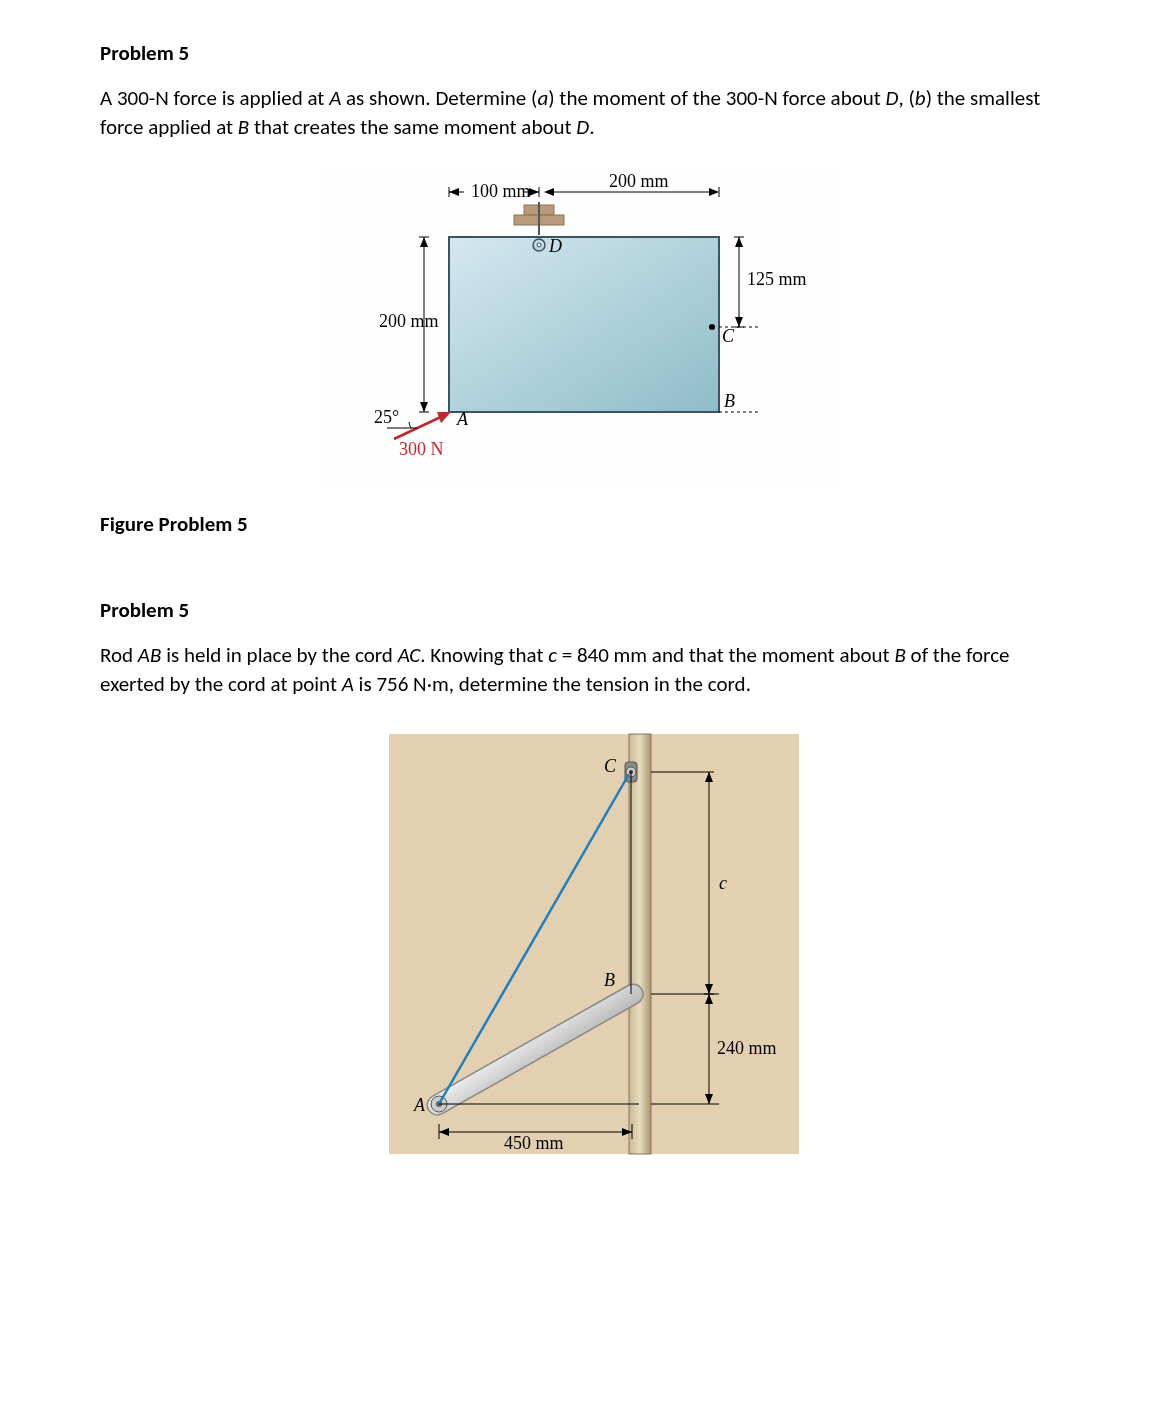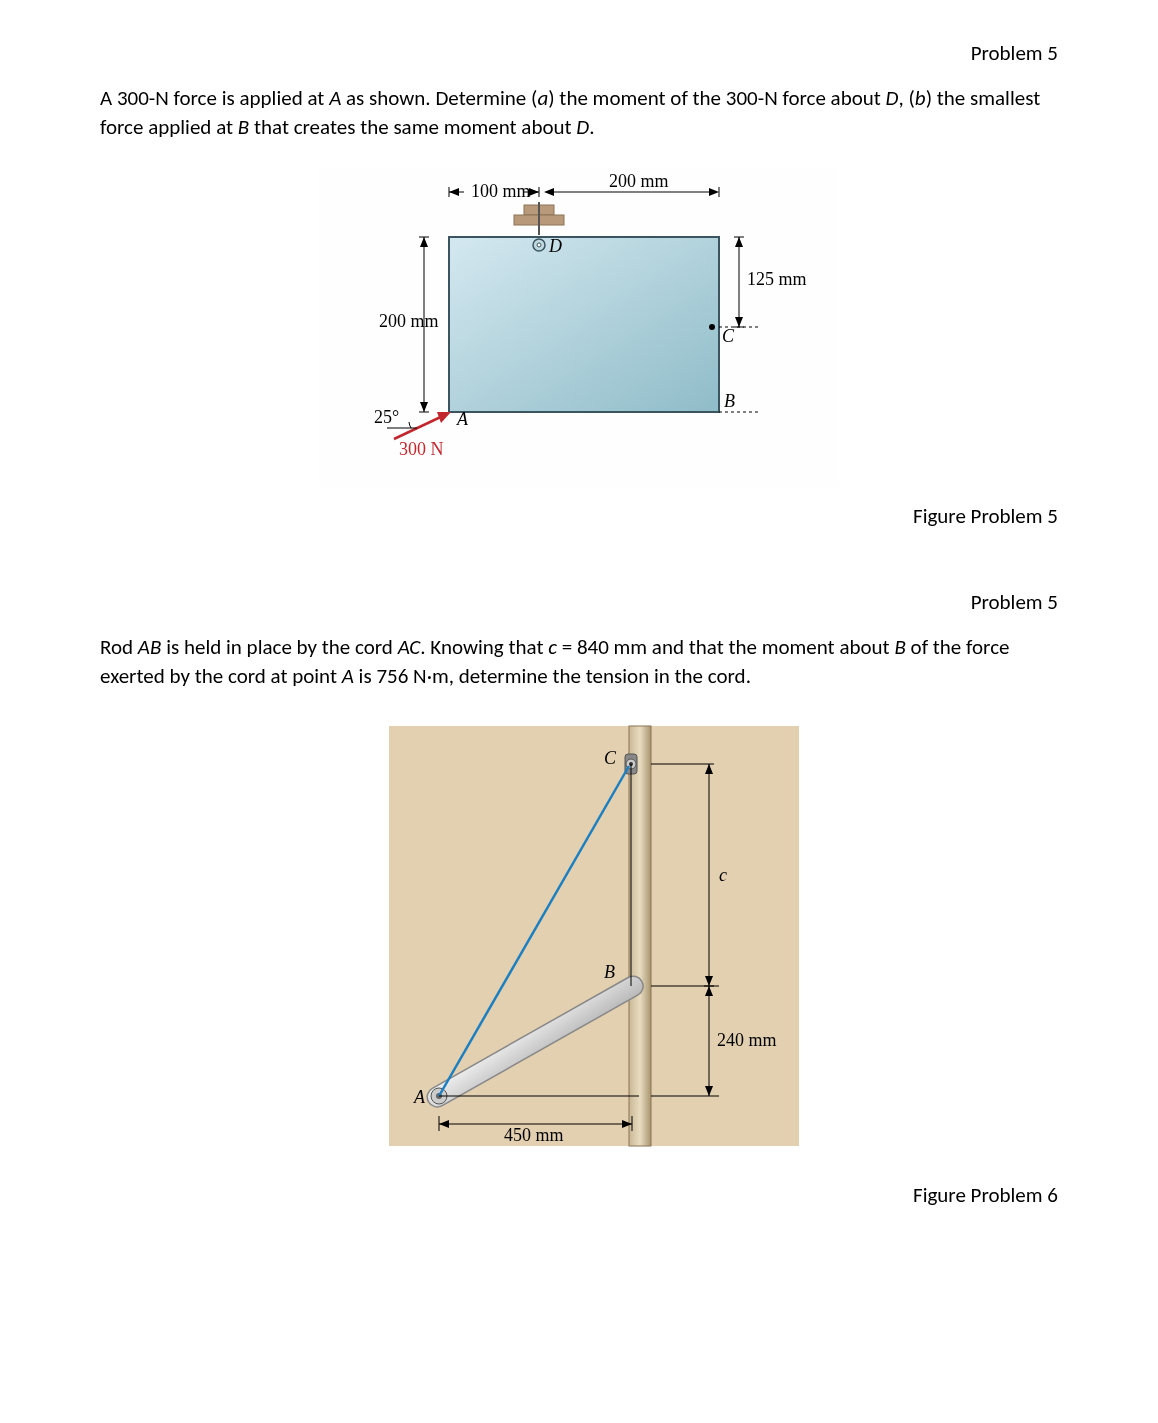--- a/index.html
+++ b/index.html
@@ -6,37 +6,36 @@
   body {
     margin: 0;
     padding: 40px 100px;
     font-family: Calibri, Arial, sans-serif;
     font-size: 21px;
     color: #000;
     background: #fff;
     width: 1158px;
   }
   .heading {
-    font-weight: normal;
+    font-weight: bold;
     margin: 0 0 18px 0;
-    text-align: right;
   }
   .statement {
     margin: 0 0 24px 0;
     line-height: 1.4;
   }
   .italic { font-style: italic; }
   .figure-wrap {
     text-align: center;
     margin-bottom: 60px;
   }
   .caption {
-    text-align: right;
-    font-weight: normal;
-    margin-top: 10px;
+    text-align: left;
+    font-weight: bold;
+    margin-top: 18px;
   }
   svg text {
     font-family: 'Times New Roman', serif;
     font-size: 18px;
   }
 </style>
 </head>
 <body>
 
 <p class="heading">Problem 5</p>
@@ -173,14 +172,13 @@
 
   <line x1="120" y1="400" x2="120" y2="415" stroke="#000"></line>
   <line x1="313" y1="400" x2="313" y2="415" stroke="#000"></line>
   <line x1="120" y1="408" x2="313" y2="408" stroke="#000"></line>
   <polygon points="120,408 130,404 130,412" fill="#000"></polygon>
   <polygon points="313,408 303,404 303,412" fill="#000"></polygon>
   <text x="185" y="425">450 mm</text>
 
   <line x1="312" y1="48" x2="312" y2="270" stroke="#000" stroke-width="1"></line>
 </svg>
-<div class="caption">Figure Problem 6</div>
 </div>
 
 </body></html>

